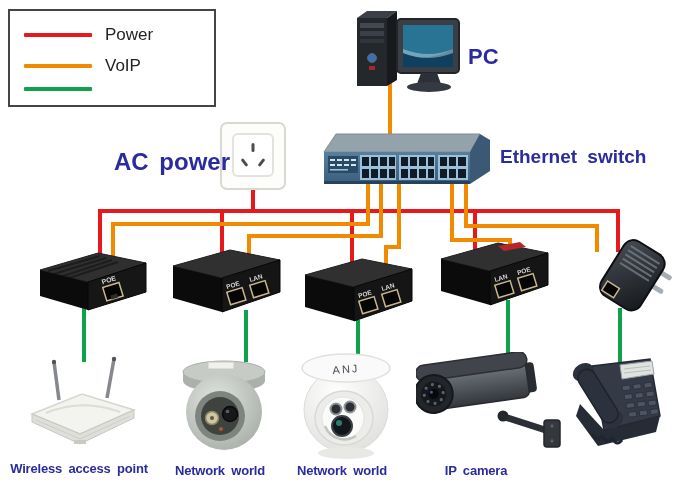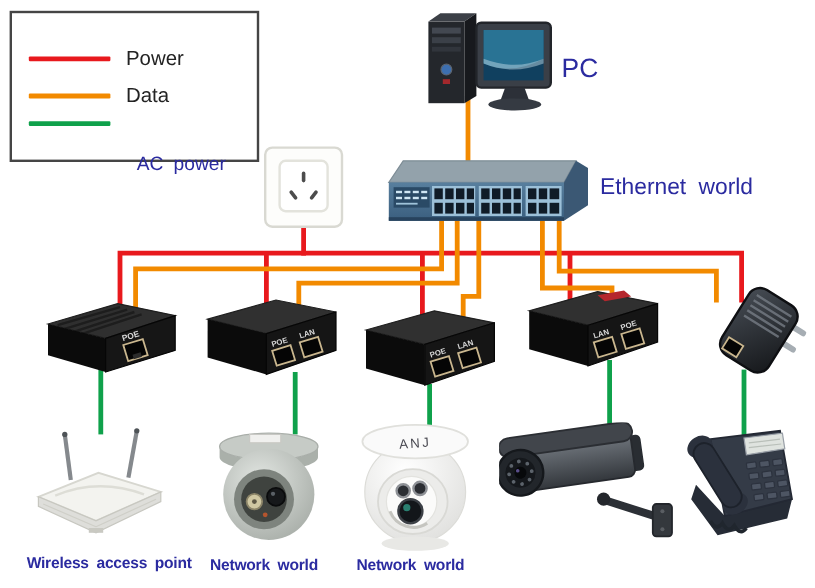--- a/index.html
+++ b/index.html
@@ -1,23 +1,23 @@
 <!DOCTYPE html>
 <html><head>
 <meta charset="utf-8">
 <style>
   html,body{margin:0;padding:0;background:#fff;}
   .stage{position:relative;width:679px;height:490px;background:#ffffff;overflow:hidden;
          font-family:"Liberation Sans",sans-serif;}
   .wires{position:absolute;left:0;top:0;z-index:1;}
   .device{position:absolute;z-index:2;}
-  .node-label{position:absolute;z-index:3;font-weight:normal;color:var(--label-blue,#2b2ba0);white-space:nowrap;}
+  .node-label{position:absolute;z-index:3;font-weight:bold;color:var(--label-blue,#2b2ba0);white-space:nowrap;}
   .endpoint-label{position:absolute;z-index:3;font-weight:bold;color:var(--label-blue,#2b2ba0);
                   font-size:13px;text-align:center;letter-spacing:-0.2px;word-spacing:3px;white-space:nowrap;}
-  .legend{position:absolute;left:8px;top:9px;width:208px;height:126px;border:2px solid #454545;
+  .legend{position:absolute;left:8px;top:9px;width:208px;height:98px;border:2px solid #454545;
           background:#fff;z-index:3;display:flex;flex-direction:column;justify-content:center;gap:11px;padding-left:14px;box-sizing:border-box;}
   .legend-row{display:flex;align-items:center;gap:13px;}
   .legend-line{width:68px;height:4px;border-radius:1px;}
   .legend-text{font-size:17px;color:#232323;}
   svg text{font-family:"Liberation Sans",sans-serif;}
 </style>
 </head>
 <body>
 
 <div class="stage" style="--label-blue: #2b2ba0;">
@@ -50,21 +50,21 @@
     </g>
   </svg>
 
   <div class="legend">
     <div class="legend-row">
       <div class="legend-line" style="background-color: rgb(232, 25, 29);"></div>
       <div class="legend-text">Power</div>
     </div>
     <div class="legend-row">
       <div class="legend-line" style="background-color: rgb(242, 138, 0);"></div>
-      <div class="legend-text">Data</div>
+      <div class="legend-text">VoIP</div>
     </div>
     <div class="legend-row">
       <div class="legend-line" style="background-color: rgb(15, 161, 75);"></div>
     </div>
   </div>
 
   <svg class="device" style="left:345px;top:4px;" width="122" height="92" viewBox="0 0 122 92">
     <g>
       <polygon points="12,14 22,7 52,7 42,14" fill="#3c4047"></polygon>
       <polygon points="42,14 52,7 52,76 42,82" fill="#17191d"></polygon>
@@ -88,21 +88,21 @@
 
   <svg class="device" style="left:219px;top:121px;" width="70" height="72" viewBox="0 0 70 72">
     <rect x="2" y="2" width="64" height="66" rx="6" fill="#fdfdfb" stroke="#d9d9d2" stroke-width="2"></rect>
     <rect x="14" y="13" width="40" height="42" rx="5" fill="#ffffff" stroke="#e3e3dc" stroke-width="2"></rect>
     <g fill="#4c4c4c">
       <rect x="32.5" y="22" width="3" height="9" rx="1.5"></rect>
       <rect x="24" y="37" width="3" height="9" rx="1.5" transform="rotate(-38 25.5 41.5)"></rect>
       <rect x="41" y="37" width="3" height="9" rx="1.5" transform="rotate(38 42.5 41.5)"></rect>
     </g>
   </svg>
-  <div class="node-label" style="left:114px;top:129px;font-size:16px;word-spacing:4px;">AC power</div>
+  <div class="node-label" style="left:114px;top:148px;font-size:24px;word-spacing:4px;">AC power</div>
 
   <svg class="device" style="left:320px;top:131px;" width="176" height="62" viewBox="0 0 176 62">
     <defs>
       <linearGradient id="swFront" x1="0" y1="0" x2="0" y2="1">
         <stop offset="0" stop-color="#587f9e"></stop>
           <stop offset="1" stop-color="#3a5e7e"></stop>
       </linearGradient>
     </defs>
     <polygon points="16,3 160,3 150,21 4,21" fill="#93a2ab" stroke="#7e8d96" stroke-width="1"></polygon>
     <polygon points="160,3 170,9 170,40 150,53 150,21" fill="#3b5874"></polygon>
@@ -145,21 +145,21 @@
           <rect x="108" y="38" width="6" height="9"></rect>
         <rect x="120" y="26" width="7" height="9"></rect>
           <rect x="129" y="26" width="7" height="9"></rect>
           <rect x="138" y="26" width="8" height="9"></rect>
         <rect x="120" y="38" width="7" height="9"></rect>
           <rect x="129" y="38" width="7" height="9"></rect>
           <rect x="138" y="38" width="8" height="9"></rect>
       </g>
     </g>
   </svg>
-  <div class="node-label" style="left:500px;top:146px;font-size:19px;word-spacing:5px;">Ethernet world</div>
+  <div class="node-label" style="left:500px;top:146px;font-size:19px;word-spacing:5px;">Ethernet switch</div>
 
   <svg class="device" style="left:30px;top:248px;" width="140" height="66" viewBox="0 0 140 66">
     <polygon points="10,22 68,5 116,15 58,34" fill="#2f2f2f" stroke="#1f1f1f" stroke-width="1"></polygon>
     <path d="M18,23 L70,8 M24,26 L76,10 M30,29 L82,12 M36,31 L88,14" stroke="#1d1d1d" stroke-width="2" fill="none"></path>
     <polygon points="10,22 58,34 58,62 10,48" fill="#0b0b0b"></polygon>
     <polygon points="58,34 116,15 116,44 58,62" fill="#161616" stroke="#060606" stroke-width="1"></polygon>
     <g transform="rotate(-17 85 42)">
       <text x="82" y="33" font-size="7" font-weight="bold" fill="#d8d8d8" text-anchor="middle">POE</text>
       <rect x="74" y="36" width="17" height="14" fill="#050505" stroke="#c9b68e" stroke-width="1.5"></rect>
       <rect x="79" y="46" width="7" height="4" fill="#2b2b2b"></rect>
@@ -332,17 +332,18 @@
         <rect x="85" y="65" width="8" height="5" rx="1"></rect>
     </g>
     <g transform="rotate(-32 34 50)">
       <ellipse cx="34" cy="22" rx="11" ry="8.5" fill="#2b313d"></ellipse>
       <ellipse cx="34" cy="78" rx="11" ry="8.5" fill="#2b313d"></ellipse>
       <rect x="25" y="20" width="18" height="60" rx="9" fill="#2b313d" stroke="#1d222b" stroke-width="1.5"></rect>
     </g>
     <path d="M28,88 q5,9 10,2 q5,9 10,2 q5,9 10,2" stroke="#20262e" stroke-width="3" fill="none"></path>
   </svg>
 
-  <div class="endpoint-label" style="left:20px;top:461px;width:142px;">Wireless access point</div>
+  <div class="endpoint-label" style="left:8px;top:461px;width:142px;">Wireless access point</div>
   <div class="endpoint-label" style="left:168px;top:463px;width:104px;">Network world</div>
   <div class="endpoint-label" style="left:290px;top:463px;width:104px;">Network world</div>
+  <div class="endpoint-label" style="left:424px;top:463px;width:104px;">IP camera</div>
 
 </div>
 
 </body></html>

